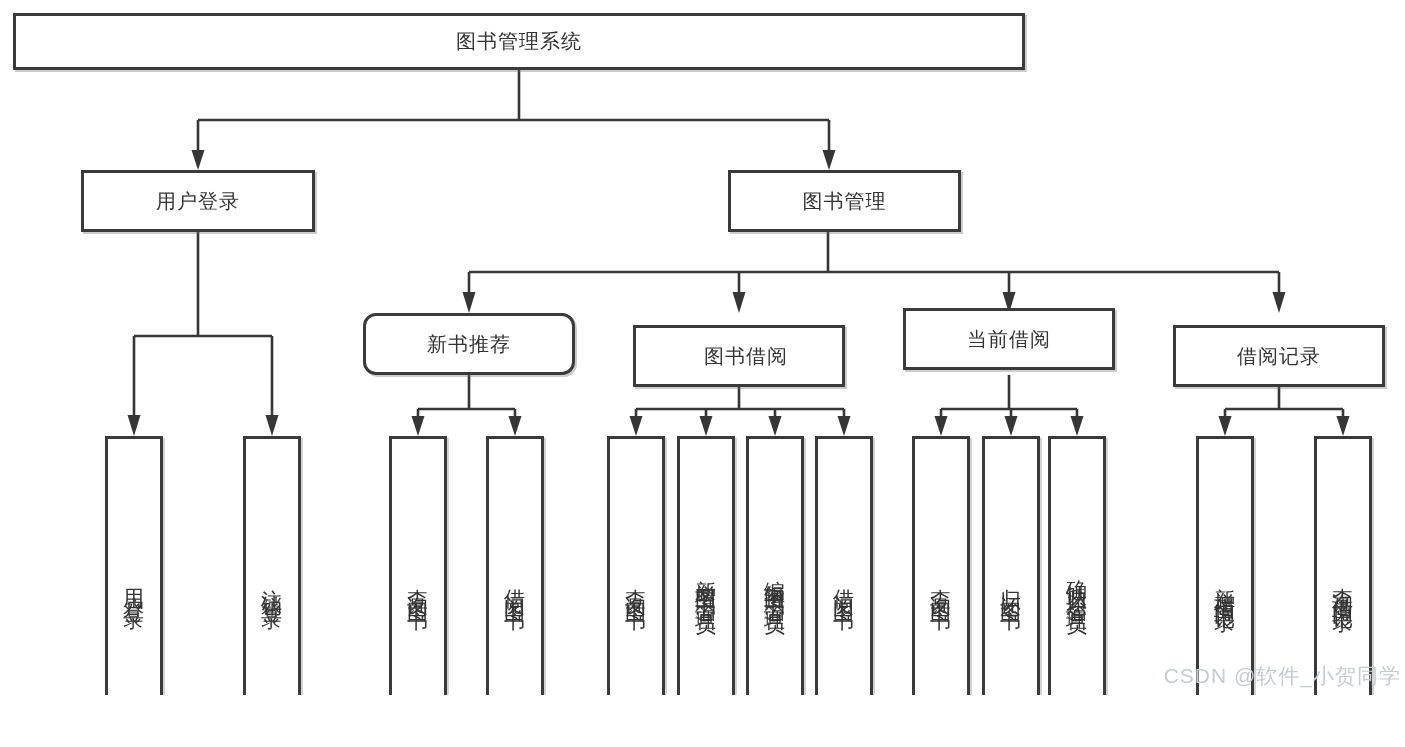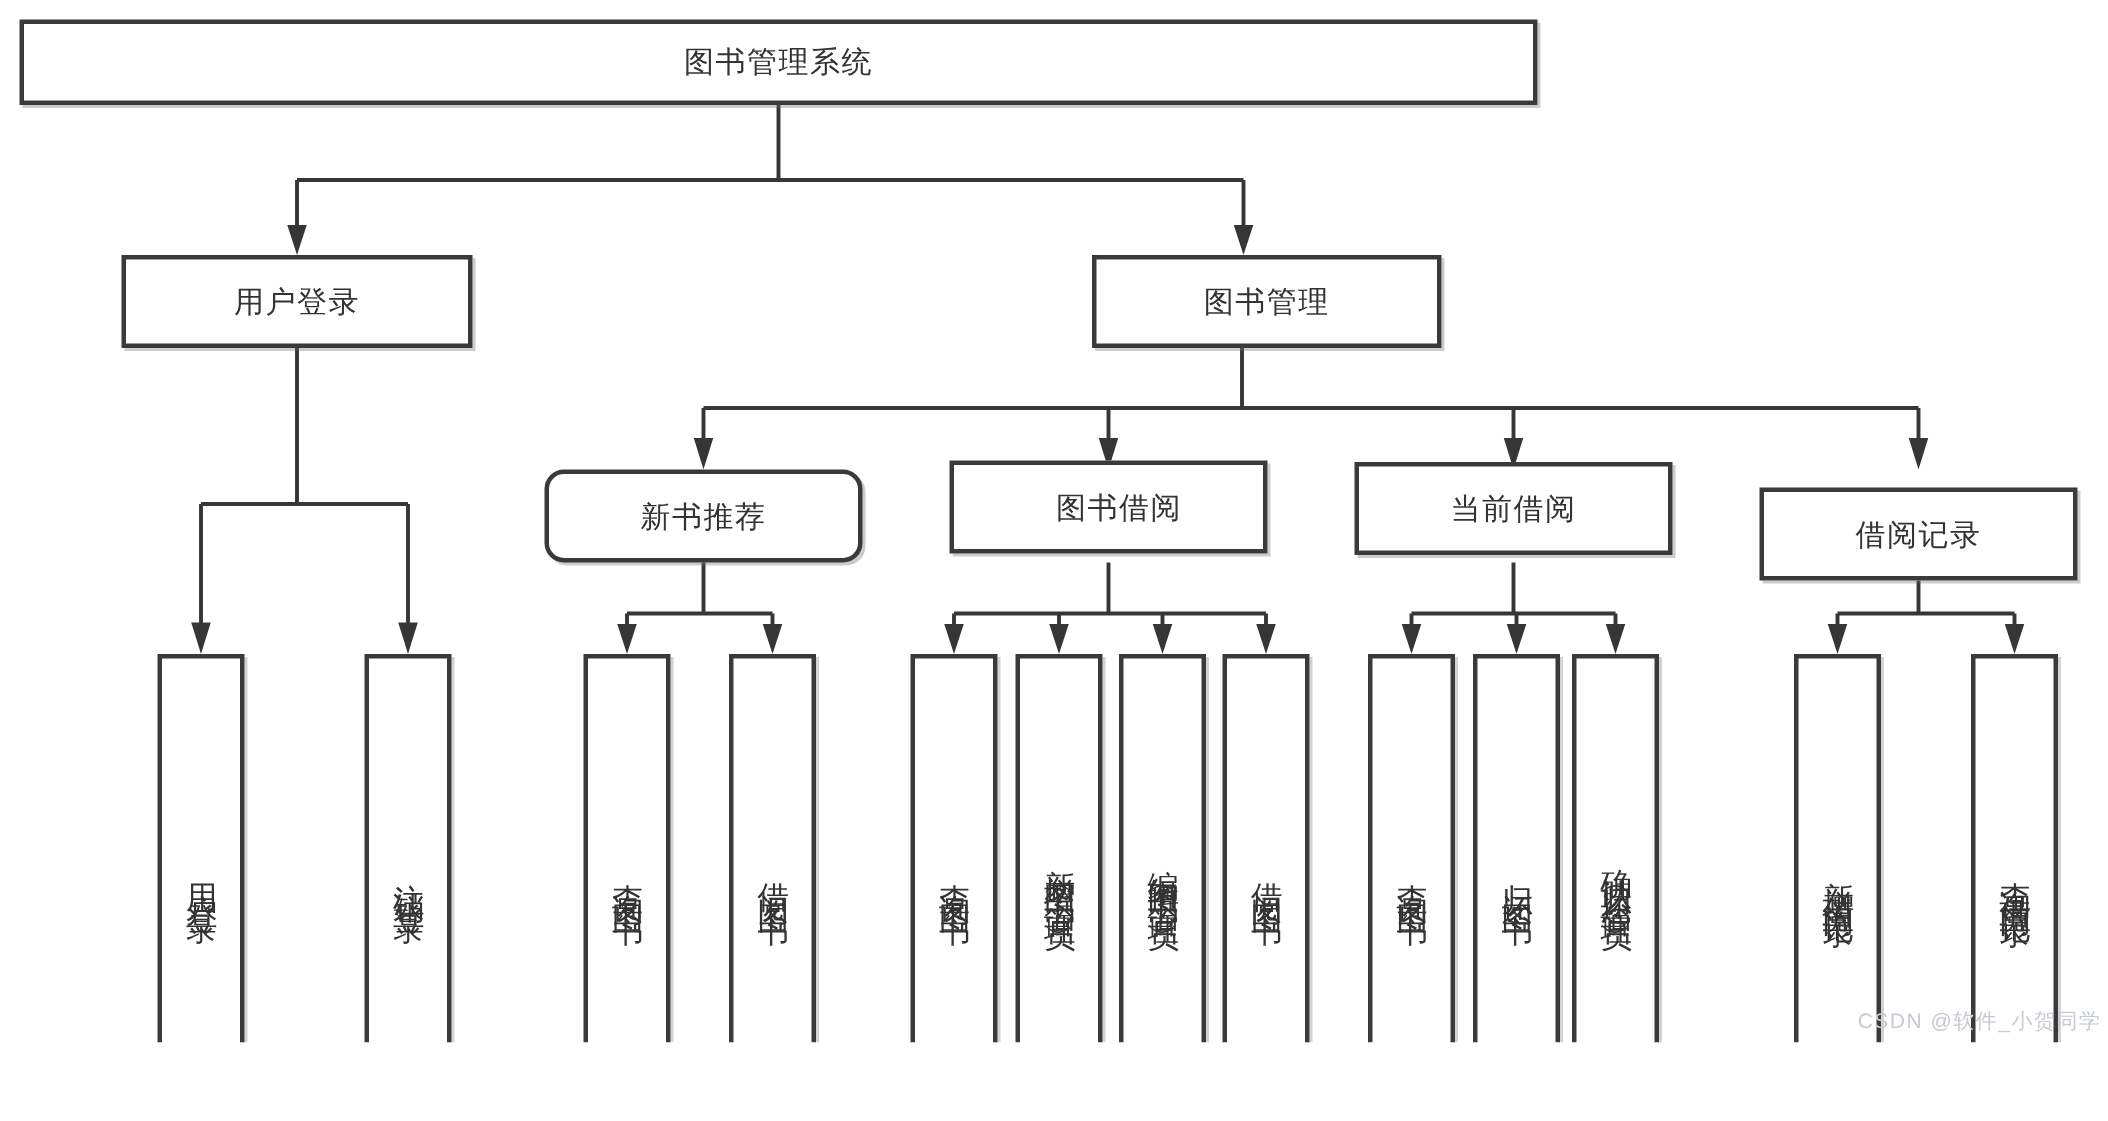--- a/index.html
+++ b/index.html
@@ -37,21 +37,21 @@
     font-size:21px;
     letter-spacing:7px;
     line-height:1;
     color:#333333;
     white-space:nowrap;
   }
   .leaf.long span{letter-spacing:5px;font-size:21px;}
   #watermark{
     position:absolute;
     right:4px;bottom:5px;
-    font-size:14px;
+    font-size:21px;
     color:#c6cbd1;
     letter-spacing:1px;
     z-index:5;
   }
 </style>
 </head>
 <body>
 
 <div id="stage">
 
@@ -109,21 +109,21 @@
   <div class="hbox mid-box" style="left:81px;top:170px;width:234px;height:62px;">
     <span>用户登录</span>
   </div>
   <div class="hbox mid-box" style="left:712px;top:170px;width:233px;height:62px;margin-left:16px;">
     <span>图书管理</span>
   </div>
 
   <div class="hbox mid-box" style="left:363px;top:313px;width:212px;height:62px;border-radius:13px;">
     <span>新书推荐</span>
   </div>
-  <div class="hbox mid-box" style="left:633px;top:307px;width:212px;height:62px;padding-left:14px;">
+  <div class="hbox mid-box" style="left:633px;top:325px;width:212px;height:62px;padding-left:14px;">
     <span>图书借阅</span>
   </div>
   <div class="hbox mid-box" style="left:903px;top:308px;width:212px;height:62px;">
     <span>当前借阅</span>
   </div>
   <div class="hbox mid-box" style="left:1173px;top:313px;width:212px;height:62px;margin-top:12px;">
     <span>借阅记录</span>
   </div>
 
   <div class="leaf" style="left:105px;">

